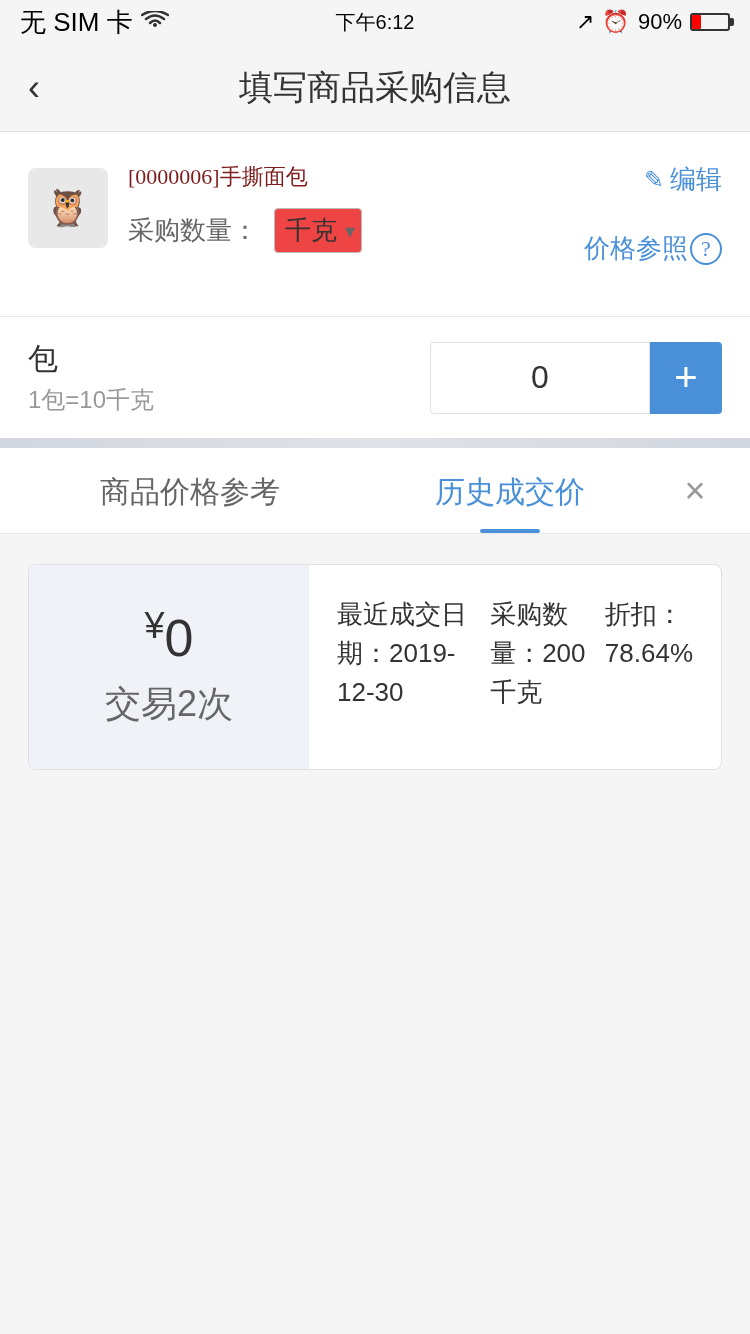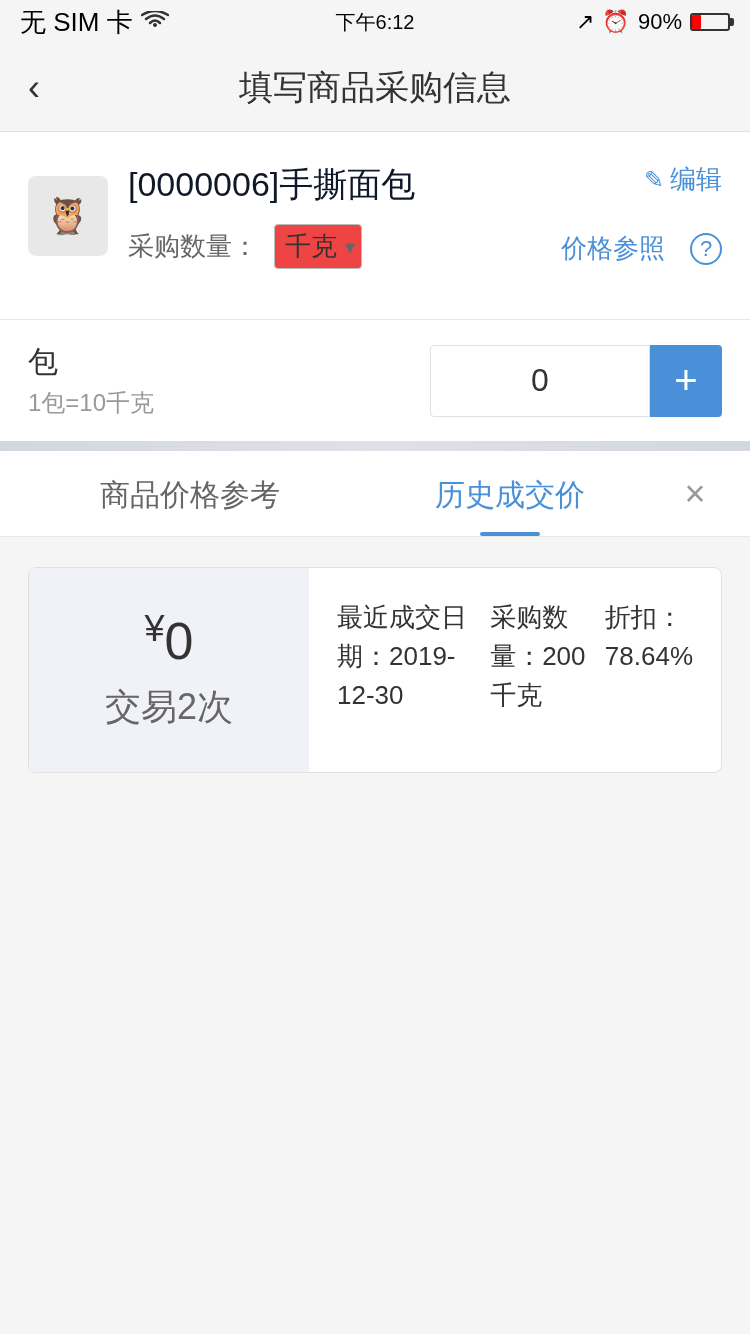--- a/index.html
+++ b/index.html
@@ -127,23 +127,24 @@
     .owl-icon {
       font-size: 36px;
       color: #888;
     }
     .product-info {
       display: flex;
       flex-direction: column;
       gap: 16px;
     }
     .product-name {
-      font-size: 34px;
-      color: #0f172a;
+      font-size: 22px;
+      color: #7f1d1d;
       font-weight: 400;
+      font-family: Liberation Serif, serif;
     }
     .product-unit-row {
       display: flex;
       align-items: center;
       gap: 16px;
     }
     .unit-label {
       font-size: 26px;
       color: #666;
     }
@@ -170,22 +171,23 @@
       color: #4a90d9;
       display: flex;
       align-items: center;
       gap: 6px;
       cursor: pointer;
     }
     .price-ref-row {
       display: flex;
       align-items: center;
       justify-content: flex-end;
-      gap: 25px;
+      gap: 2px;
       margin-top: 4px;
+      font-family: Liberation Serif, serif;
     }
     .price-ref-btn {
       font-size: 26px;
       color: #4a90d9;
       cursor: pointer;
     }
     .price-ref-icon {
       width: 32px;
       height: 32px;
       border: 2px solid #4a90d9;

